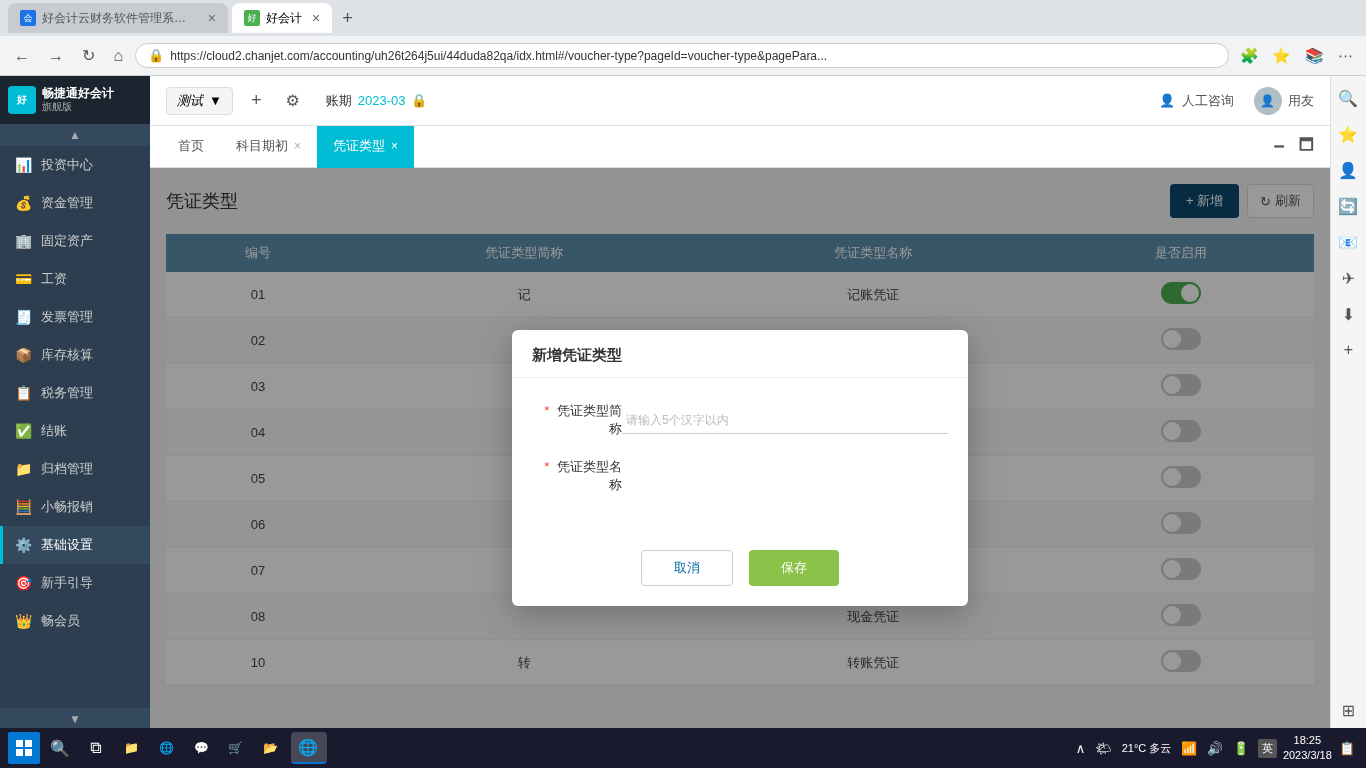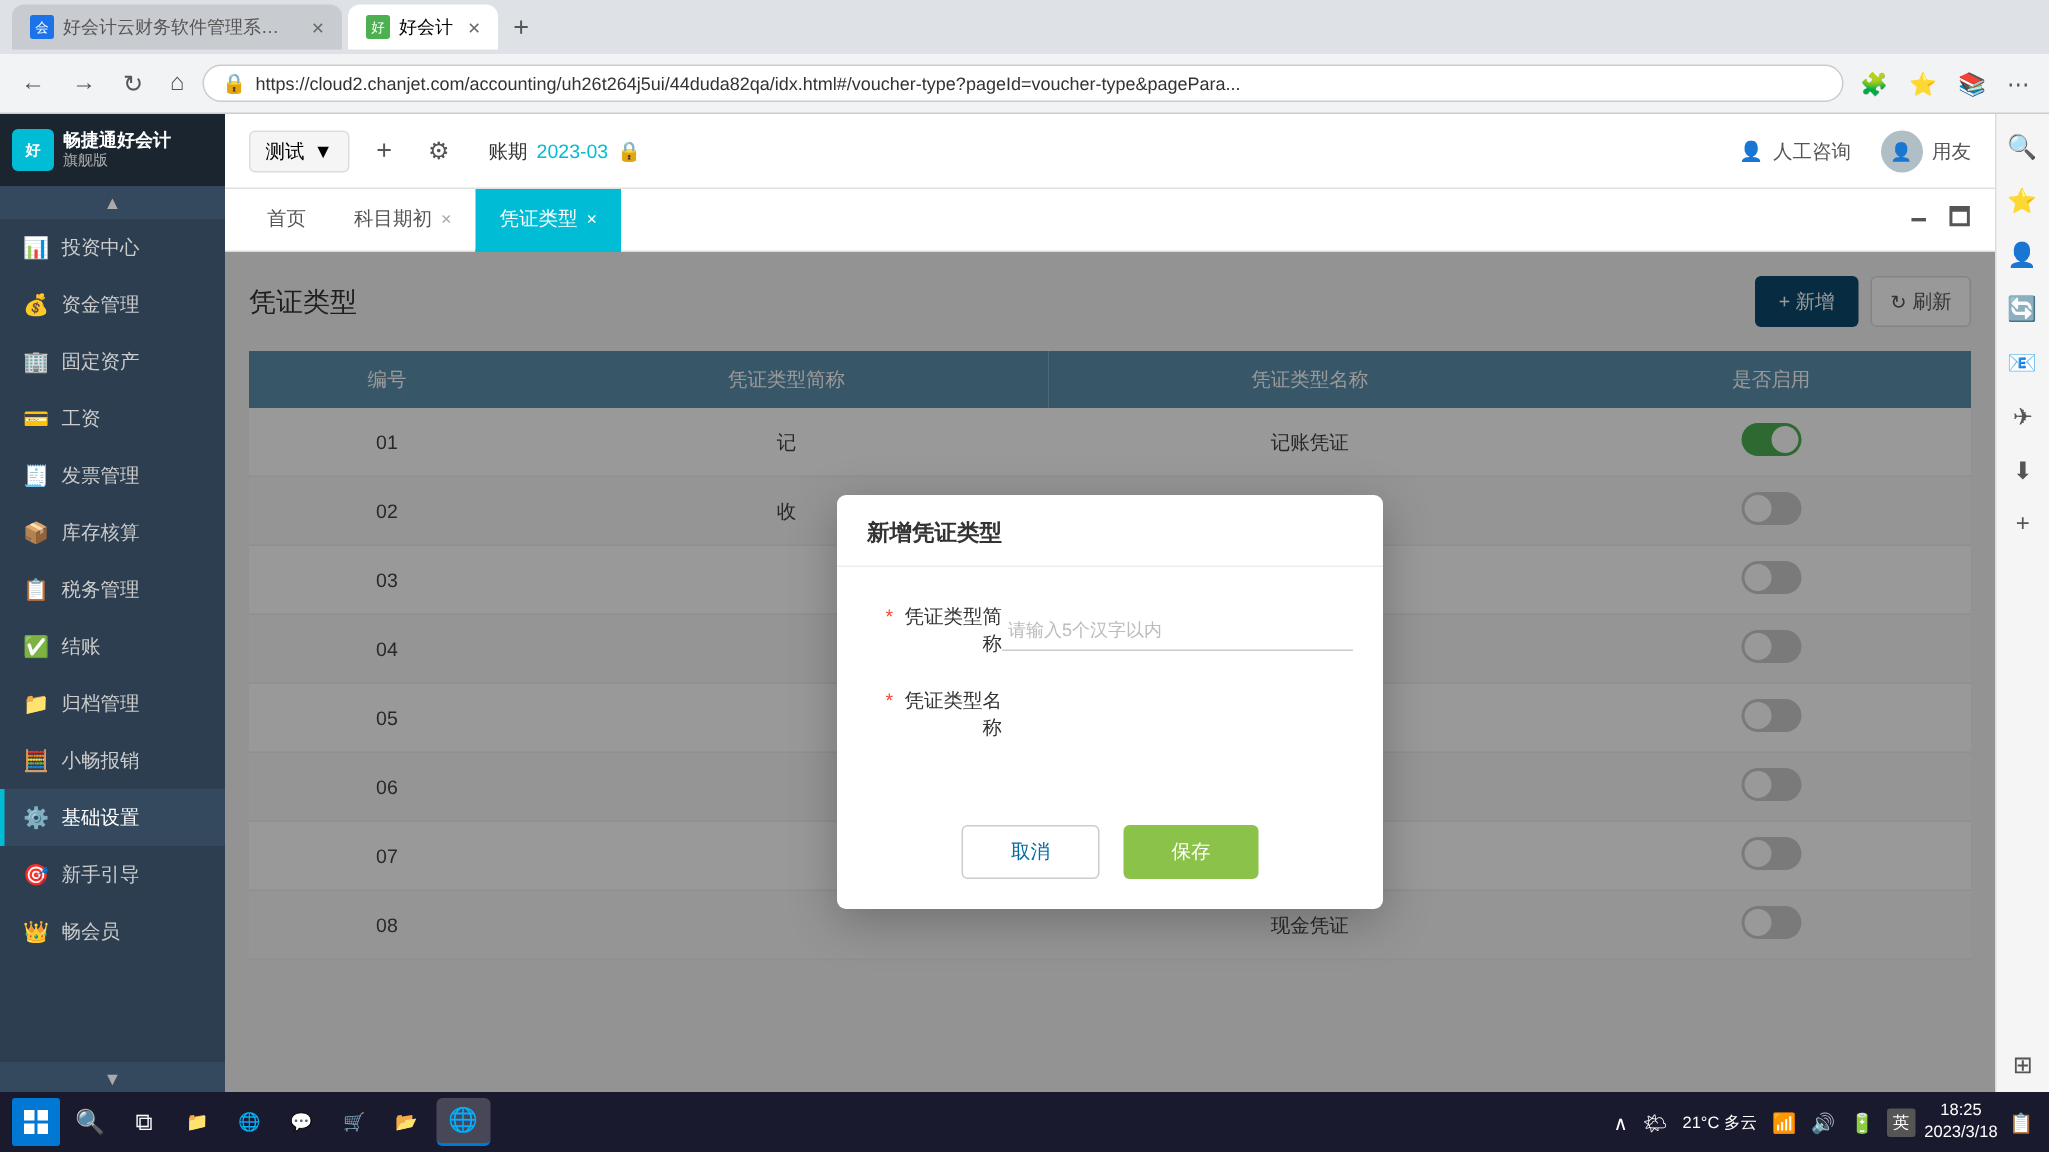--- a/index.html
+++ b/index.html
@@ -34,21 +34,21 @@
     .sidebar-logo-sub { font-size: 10px; color: #aaa; }
     .sidebar-items { flex: 1; overflow-y: auto; }
     .sidebar-item { display: flex; align-items: center; gap: 8px; padding: 10px 12px; cursor: pointer; color: #ccc; font-size: 13px; border-left: 3px solid transparent; }
     .sidebar-item.active { background: #34495e; color: #fff; border-left-color: #00bcd4; }
     .sidebar-item-icon { width: 18px; text-align: center; font-size: 14px; }
     .sidebar-footer { padding: 10px 12px; border-top: 1px solid #3d5166; display: flex; align-items: center; gap: 6px; cursor: pointer; color: #aaa; font-size: 12px; }
     .sidebar-scroll-btn { background: #34495e; color: #aaa; text-align: center; padding: 4px; cursor: pointer; font-size: 12px; }
 
     
     .app-header { background: #fff; border-bottom: 1px solid #e0e0e0; display: flex; align-items: center; padding: 0 16px; height: 50px; gap: 12px; }
-    .company-selector { display: flex; align-items: center; gap: 6px; background: #f5f5f5; border: 1px solid #ddd; border-radius: 4px; padding: 4px 10px; cursor: pointer; font-size: 13px; }
+    .company-selector { display: flex; align-items: center; gap: 6px; background: #f5f5f5; border: 1px solid #ddd; border-radius: 4px; padding: 4px 10px; cursor: pointer; font-size: 13px; font-style: italic; }
     .period-info { display: flex; align-items: center; gap: 6px; font-size: 13px; color: #333; margin-left: 8px; }
     .header-spacer { flex: 1; }
     .header-action { display: flex; align-items: center; gap: 6px; cursor: pointer; color: #555; font-size: 13px; padding: 4px 8px; }
     .header-user { display: flex; align-items: center; gap: 6px; cursor: pointer; color: #555; font-size: 13px; }
     .user-avatar { width: 28px; height: 28px; background: #b0bec5; border-radius: 50%; display: flex; align-items: center; justify-content: center; color: white; font-size: 12px; }
 
     
     .main-content { flex: 1; display: flex; flex-direction: column; background: #f5f5f5; overflow: hidden; }
 
     
@@ -74,21 +74,21 @@
     .data-table th { padding: 10px 16px; text-align: center; font-weight: normal; font-size: 13px; border: none; }
     .data-table td { padding: 10px 16px; text-align: center; font-size: 13px; color: #444; border-bottom: 1px solid #eee; }
     .data-table tbody tr:nth-child(even) { background: #f9f9f9; }
     .toggle-switch { display: inline-block; width: 40px; height: 22px; background: #ccc; border-radius: 11px; position: relative; cursor: pointer; }
     .toggle-switch.on { background: #4caf50; }
     .toggle-switch::after { content: ''; position: absolute; width: 18px; height: 18px; background: white; border-radius: 50%; top: 2px; left: 2px; transition: left 0.2s; }
     .toggle-switch.on::after { left: 20px; }
 
     
     .dialog-overlay { position: absolute; top: 0; left: 0; right: 0; bottom: 0; background: rgba(0,0,0,0.4); display: flex; align-items: center; justify-content: center; z-index: 100; }
-    .dialog { background: #fff; border-radius: 6px; width: 364px; padding: 0; box-shadow: 0 8px 32px rgba(0,0,0,0.25); overflow: hidden; }
+    .dialog { background: #fff; border-radius: 6px; width: 456px; padding: 0; box-shadow: 0 8px 32px rgba(0,0,0,0.25); overflow: hidden; }
     .dialog-header { padding: 16px 20px 12px; font-size: 15px; color: #333; font-weight: bold; border-bottom: 1px solid #eee; }
     .dialog-body { padding: 24px 20px; }
     .form-row { display: flex; align-items: center; margin-bottom: 20px; }
     .form-label { color: #333; font-size: 13px; width: 90px; text-align: right; flex-shrink: 0; }
     .form-label .required { color: #f44336; margin-right: 4px; }
     .form-input { flex: 1; border: none; border-bottom: 1px solid #ccc; padding: 6px 4px; font-size: 13px; outline: none; color: #333; }
     .form-input::placeholder { color: #bbb; font-size: 12px; }
     .dialog-footer { display: flex; justify-content: center; gap: 16px; padding: 12px 20px 20px; }
     .btn-cancel { background: #fff; color: #0369a1; border: 1px solid #ccc; border-radius: 4px; padding: 8px 32px; font-size: 13px; cursor: pointer; text-align: right; }
     .btn-save { background: #8bc34a; color: #fff; border: none; border-radius: 4px; padding: 8px 32px; font-size: 13px; cursor: pointer; }
@@ -333,20 +333,28 @@
     <td></td>
     <td>付款凭证</td>
     <td>
       <div class="toggle-switch"></div>
     </td>
   </tr>
             <tr>
     <td>08</td>
     <td></td>
     <td>现金凭证</td>
+    <td>
+      <div class="toggle-switch"></div>
+    </td>
+  </tr>
+            <tr>
+    <td>10</td>
+    <td>转</td>
+    <td>转账凭证</td>
     <td>
       <div class="toggle-switch"></div>
     </td>
   </tr>
           </tbody>
       </table>
 
       <div class="dialog-overlay">
         <div class="dialog">
           <div class="dialog-header">新增凭证类型</div>

